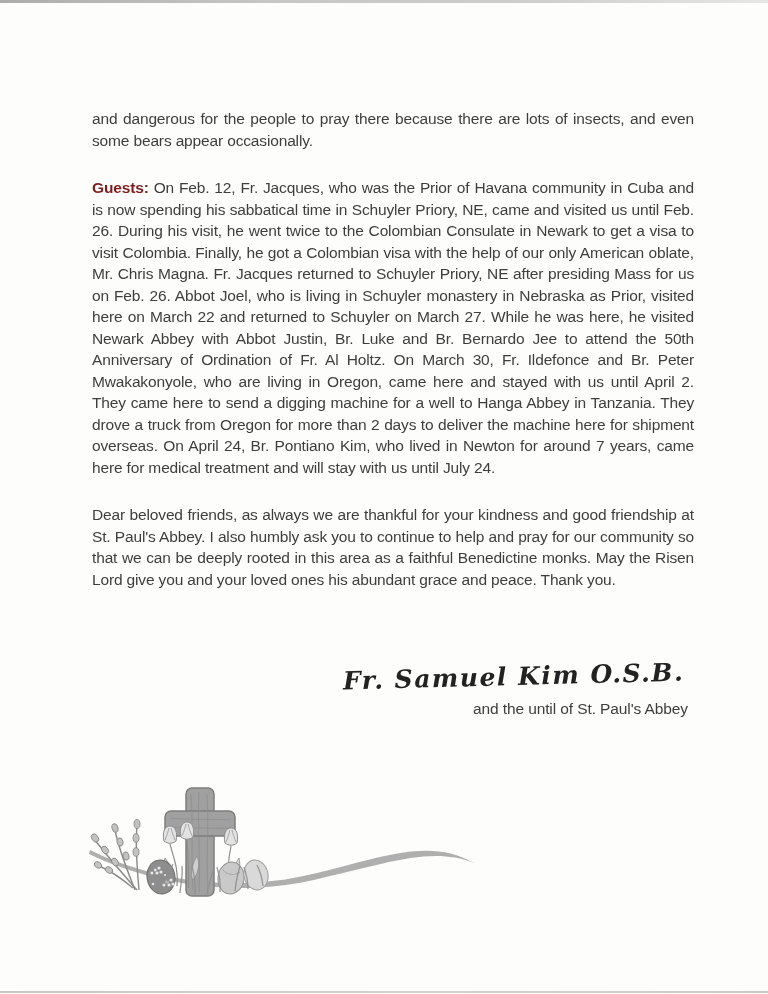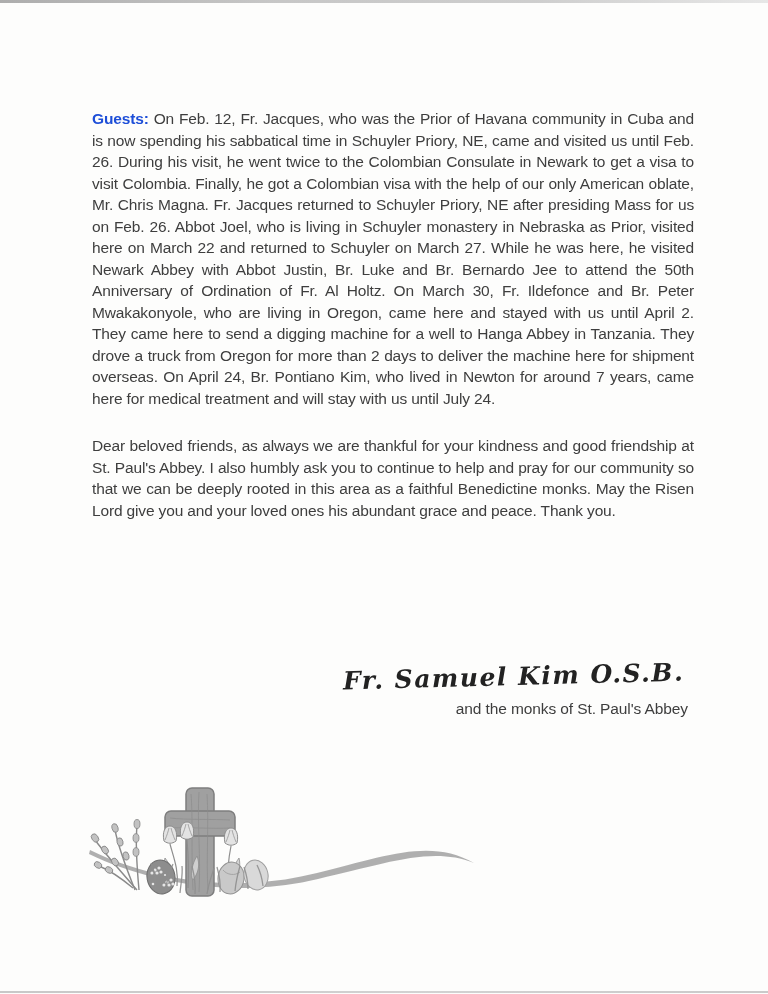--- a/index.html
+++ b/index.html
@@ -43,21 +43,21 @@
     left: 92px;
     top: 108px;
     width: 602px;
     color: var(--ink);
     font-size: 15.5px;
     line-height: 21.5px;
     letter-spacing: -0.15px;
     text-align: justify;
   }
   .para { margin: 0 0 26px 0; }
-  .para b { font-weight: bold; color: #1d4ed8; }
+  .para b { font-weight: bold; color: #7f1d1d; }
   .sig-block {
     position: absolute;
     top: 662px;
     right: 80px;
     text-align: right;
     color: var(--ink);
   }
   .sig-script {
     display: inline-block;
     font-family: "DejaVu Serif", serif;
@@ -86,29 +86,30 @@
   .artwork svg { width: 100%; height: 100%; display: block; }
 </style>
 </head>
 <body>
 
 <div class="page">
 
   <div class="scan-edge top"></div>
 
   <div class="letter-body">
+    <p class="para">and dangerous for the people to pray there because there are lots of insects, and even some bears appear occasionally.</p>
 
     <p class="para"><b>Guests:</b><span> On Feb. 12, Fr. Jacques, who was the Prior of Havana community in Cuba and is now spending his sabbatical time in Schuyler Priory, NE, came and visited us until Feb. 26. During his visit, he went twice to the Colombian Consulate in Newark to get a visa to visit Colombia. Finally, he got a Colombian visa with the help of our only American oblate, Mr. Chris Magna. Fr. Jacques returned to Schuyler Priory, NE after presiding Mass for us on Feb. 26. Abbot Joel, who is living in Schuyler monastery in Nebraska as Prior, visited here on March 22 and returned to Schuyler on March 27. While he was here, he visited Newark Abbey with Abbot Justin, Br. Luke and Br. Bernardo Jee to attend the 50th Anniversary of Ordination of Fr. Al Holtz. On March 30, Fr. Ildefonce and Br. Peter Mwakakonyole, who are living in Oregon, came here and stayed with us until April 2. They came here to send a digging machine for a well to Hanga Abbey in Tanzania. They drove a truck from Oregon for more than 2 days to deliver the machine here for shipment overseas. On April 24, Br. Pontiano Kim, who lived in Newton for around 7 years, came here for medical treatment and will stay with us until July 24.</span></p>
 
     <p class="para">Dear beloved friends, as always we are thankful for your kindness and good friendship at St. Paul's Abbey. I also humbly ask you to continue to help and pray for our community so that we can be deeply rooted in this area as a faithful Benedictine monks. May the Risen Lord give you and your loved ones his abundant grace and peace. Thank you.</p>
   </div>
 
   <div class="sig-block">
     <span class="sig-script">Fr. Samuel Kim O.S.B.</span>
-    <div class="sig-typed">and the monks of St. Paul's Abbey</div>
+    <div class="sig-typed">and the until of St. Paul's Abbey</div>
   </div>
 
   <div class="artwork">
     <svg viewBox="0 0 400 140" xmlns="http://www.w3.org/2000/svg">
 
       <g>
         <path d="M5,72 C62,100 145,117 232,95 C300,78 346,60 389,85 C346,68 301,86 233,101 C146,122 60,103 4,76 Z" fill="#a6a6a6" opacity="0.9"></path>
       </g>
 
       <g>

